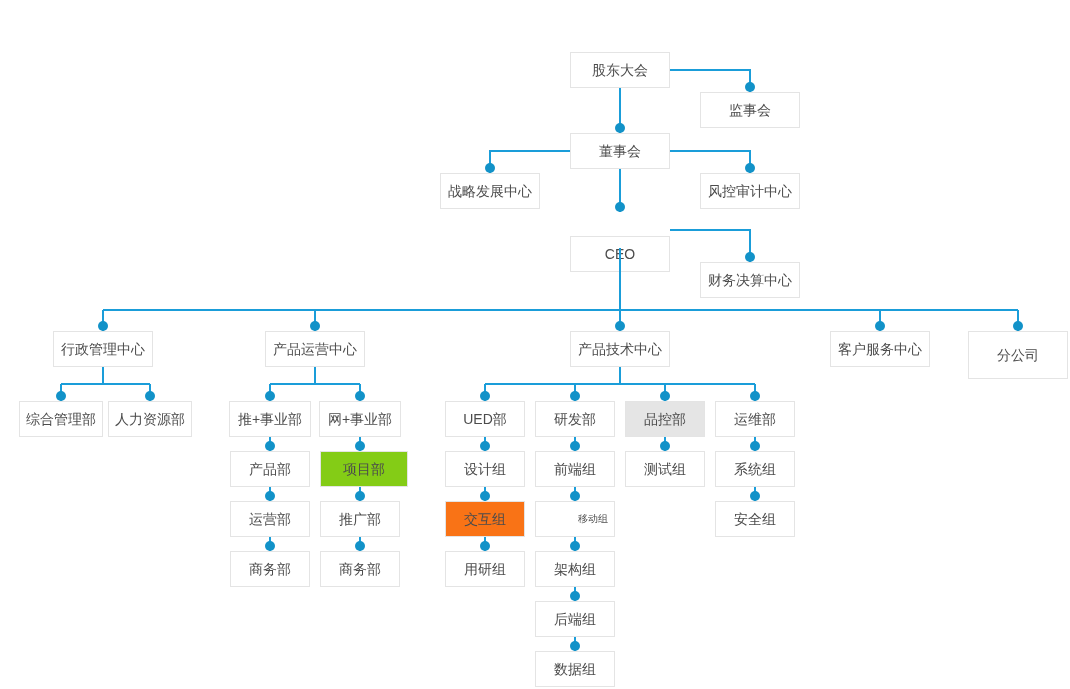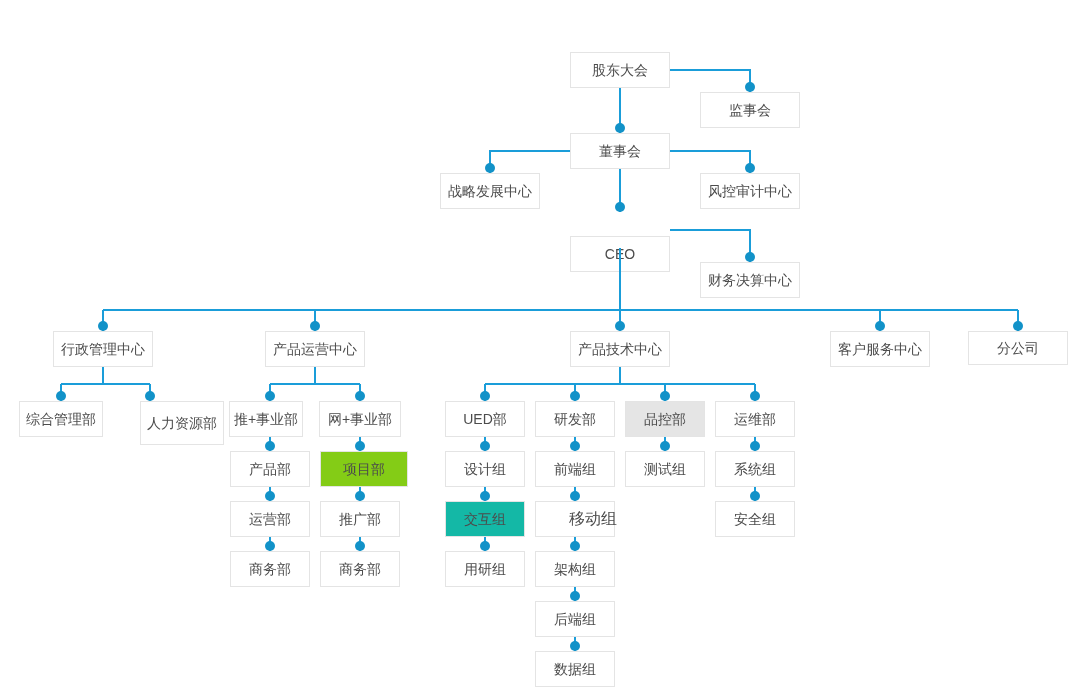--- a/index.html
+++ b/index.html
@@ -44,38 +44,38 @@
       <div class="node" style="left: 700px; top: 92px; width: 100px; height: 36px; border-color: rgb(228, 228, 228); background: rgb(255, 255, 255); color: rgb(76, 76, 76); font-size: 14px;">监事会</div>
       <div class="node" style="left: 570px; top: 133px; width: 100px; height: 36px; border-color: rgb(228, 228, 228); background: rgb(255, 255, 255); color: rgb(76, 76, 76); font-size: 14px;">董事会</div>
       <div class="node" style="left: 440px; top: 173px; width: 100px; height: 36px; border-color: rgb(228, 228, 228); background: rgb(255, 255, 255); color: rgb(76, 76, 76); font-size: 14px;">战略发展中心</div>
       <div class="node" style="left: 700px; top: 173px; width: 100px; height: 36px; border-color: rgb(228, 228, 228); background: rgb(255, 255, 255); color: rgb(76, 76, 76); font-size: 14px;">风控审计中心</div>
       <div class="node" style="left: 570px; top: 212px; width: 100px; height: 36px; border-color: rgb(228, 228, 228); background: rgb(255, 255, 255); color: rgb(76, 76, 76); font-size: 14px; margin-top: 24px;">CEO</div>
       <div class="node" style="left: 700px; top: 262px; width: 100px; height: 36px; border-color: rgb(228, 228, 228); background: rgb(255, 255, 255); color: rgb(76, 76, 76); font-size: 14px;">财务决算中心</div>
       <div class="node" style="left: 53px; top: 331px; width: 100px; height: 36px; border-color: rgb(228, 228, 228); background: rgb(255, 255, 255); color: rgb(76, 76, 76); font-size: 14px;">行政管理中心</div>
       <div class="node" style="left: 265px; top: 331px; width: 100px; height: 36px; border-color: rgb(228, 228, 228); background: rgb(255, 255, 255); color: rgb(76, 76, 76); font-size: 14px;">产品运营中心</div>
       <div class="node" style="left: 570px; top: 331px; width: 100px; height: 36px; border-color: rgb(228, 228, 228); background: rgb(255, 255, 255); color: rgb(76, 76, 76); font-size: 14px;">产品技术中心</div>
       <div class="node" style="left: 830px; top: 331px; width: 100px; height: 36px; border-color: rgb(228, 228, 228); background: rgb(255, 255, 255); color: rgb(76, 76, 76); font-size: 14px;">客户服务中心</div>
-      <div class="node" style="left: 968px; top: 331px; width: 100px; height: 34px; border-color: rgb(228, 228, 228); background: rgb(255, 255, 255); color: rgb(76, 76, 76); font-size: 14px;">分公司</div>
+      <div class="node" style="left: 968px; top: 331px; width: 100px; height: 48px; border-color: rgb(228, 228, 228); background: rgb(255, 255, 255); color: rgb(76, 76, 76); font-size: 14px;">分公司</div>
       <div class="node" style="left: 19px; top: 401px; width: 84px; height: 36px; border-color: rgb(228, 228, 228); background: rgb(255, 255, 255); color: rgb(76, 76, 76); font-size: 14px;">综合管理部</div>
-      <div class="node" style="left: 108px; top: 401px; width: 84px; height: 44px; border-color: rgb(228, 228, 228); background: rgb(255, 255, 255); color: rgb(76, 76, 76); font-size: 14px; margin-left: 32px;">人力资源部</div>
-      <div class="node" style="left: 229px; top: 401px; width: 74px; height: 36px; border-color: rgb(228, 228, 228); background: rgb(255, 255, 255); color: rgb(76, 76, 76); font-size: 14px;">推+事业部</div>
+      <div class="node" style="left: 108px; top: 401px; width: 84px; height: 36px; border-color: rgb(228, 228, 228); background: rgb(255, 255, 255); color: rgb(76, 76, 76); font-size: 14px;">人力资源部</div>
+      <div class="node" style="left: 229px; top: 401px; width: 82px; height: 36px; border-color: rgb(228, 228, 228); background: rgb(255, 255, 255); color: rgb(76, 76, 76); font-size: 14px;">推+事业部</div>
       <div class="node" style="left: 319px; top: 401px; width: 82px; height: 36px; border-color: rgb(228, 228, 228); background: rgb(255, 255, 255); color: rgb(76, 76, 76); font-size: 14px;">网+事业部</div>
       <div class="node" style="left: 230px; top: 451px; width: 80px; height: 36px; border-color: rgb(228, 228, 228); background: rgb(255, 255, 255); color: rgb(76, 76, 76); font-size: 14px;">产品部</div>
       <div class="node" style="left: 230px; top: 501px; width: 80px; height: 36px; border-color: rgb(228, 228, 228); background: rgb(255, 255, 255); color: rgb(76, 76, 76); font-size: 14px;">运营部</div>
       <div class="node" style="left: 230px; top: 551px; width: 80px; height: 36px; border-color: rgb(228, 228, 228); background: rgb(255, 255, 255); color: rgb(76, 76, 76); font-size: 14px;">商务部</div>
       <div class="node" style="left: 320px; top: 451px; width: 88px; height: 36px; border-color: rgb(228, 228, 228); background: #84cc16; color: rgb(76, 76, 76); font-size: 14px;">项目部</div>
       <div class="node" style="left: 320px; top: 501px; width: 80px; height: 36px; border-color: rgb(228, 228, 228); background: rgb(255, 255, 255); color: rgb(76, 76, 76); font-size: 14px;">推广部</div>
       <div class="node" style="left: 320px; top: 551px; width: 80px; height: 36px; border-color: rgb(228, 228, 228); background: rgb(255, 255, 255); color: rgb(76, 76, 76); font-size: 14px;">商务部</div>
       <div class="node" style="left: 445px; top: 401px; width: 80px; height: 36px; border-color: rgb(228, 228, 228); background: rgb(255, 255, 255); color: rgb(76, 76, 76); font-size: 14px;">UED部</div>
       <div class="node" style="left: 445px; top: 451px; width: 80px; height: 36px; border-color: rgb(228, 228, 228); background: rgb(255, 255, 255); color: rgb(76, 76, 76); font-size: 14px;">设计组</div>
-      <div class="node" style="left: 445px; top: 501px; width: 80px; height: 36px; border-color: rgb(228, 228, 228); background: #14b8a6; color: rgb(76, 76, 76); font-size: 14px;">交互组</div>
+      <div class="node" style="left: 445px; top: 501px; width: 80px; height: 36px; border-color: rgb(228, 228, 228); background: #f97316; color: rgb(76, 76, 76); font-size: 14px;">交互组</div>
       <div class="node" style="left: 445px; top: 551px; width: 80px; height: 36px; border-color: rgb(228, 228, 228); background: rgb(255, 255, 255); color: rgb(76, 76, 76); font-size: 14px;">用研组</div>
       <div class="node" style="left: 535px; top: 401px; width: 80px; height: 36px; border-color: rgb(228, 228, 228); background: rgb(255, 255, 255); color: rgb(76, 76, 76); font-size: 14px;">研发部</div>
       <div class="node" style="left: 535px; top: 451px; width: 80px; height: 36px; border-color: rgb(228, 228, 228); background: rgb(255, 255, 255); color: rgb(76, 76, 76); font-size: 14px;">前端组</div>
-      <div class="node" style="left: 535px; top: 501px; width: 80px; height: 36px; border-color: rgb(228, 228, 228); background: rgb(255, 255, 255); color: rgb(76, 76, 76); font-size: 16px; padding-left: 36px;">移动组</div>
+      <div class="node" style="left: 535px; top: 501px; width: 80px; height: 36px; border-color: rgb(228, 228, 228); background: rgb(255, 255, 255); color: rgb(76, 76, 76); font-size: 10px; padding-left: 36px;">移动组</div>
       <div class="node" style="left: 535px; top: 551px; width: 80px; height: 36px; border-color: rgb(228, 228, 228); background: rgb(255, 255, 255); color: rgb(76, 76, 76); font-size: 14px;">架构组</div>
       <div class="node" style="left: 535px; top: 601px; width: 80px; height: 36px; border-color: rgb(228, 228, 228); background: rgb(255, 255, 255); color: rgb(76, 76, 76); font-size: 14px;">后端组</div>
       <div class="node" style="left: 535px; top: 651px; width: 80px; height: 36px; border-color: rgb(228, 228, 228); background: rgb(255, 255, 255); color: rgb(76, 76, 76); font-size: 14px;">数据组</div>
       <div class="node" style="left: 625px; top: 401px; width: 80px; height: 36px; border-color: rgb(228, 228, 228); background: #e5e5e5; color: rgb(76, 76, 76); font-size: 14px;">品控部</div>
       <div class="node" style="left: 625px; top: 451px; width: 80px; height: 36px; border-color: rgb(228, 228, 228); background: rgb(255, 255, 255); color: rgb(76, 76, 76); font-size: 14px;">测试组</div>
       <div class="node" style="left: 715px; top: 401px; width: 80px; height: 36px; border-color: rgb(228, 228, 228); background: rgb(255, 255, 255); color: rgb(76, 76, 76); font-size: 14px;">运维部</div>
       <div class="node" style="left: 715px; top: 451px; width: 80px; height: 36px; border-color: rgb(228, 228, 228); background: rgb(255, 255, 255); color: rgb(76, 76, 76); font-size: 14px;">系统组</div>
       <div class="node" style="left: 715px; top: 501px; width: 80px; height: 36px; border-color: rgb(228, 228, 228); background: rgb(255, 255, 255); color: rgb(76, 76, 76); font-size: 14px;">安全组</div>
     </div>
   <svg class="connector-svg" id="connector-svg" width="1070" height="689" viewBox="0 0 1070 689">

